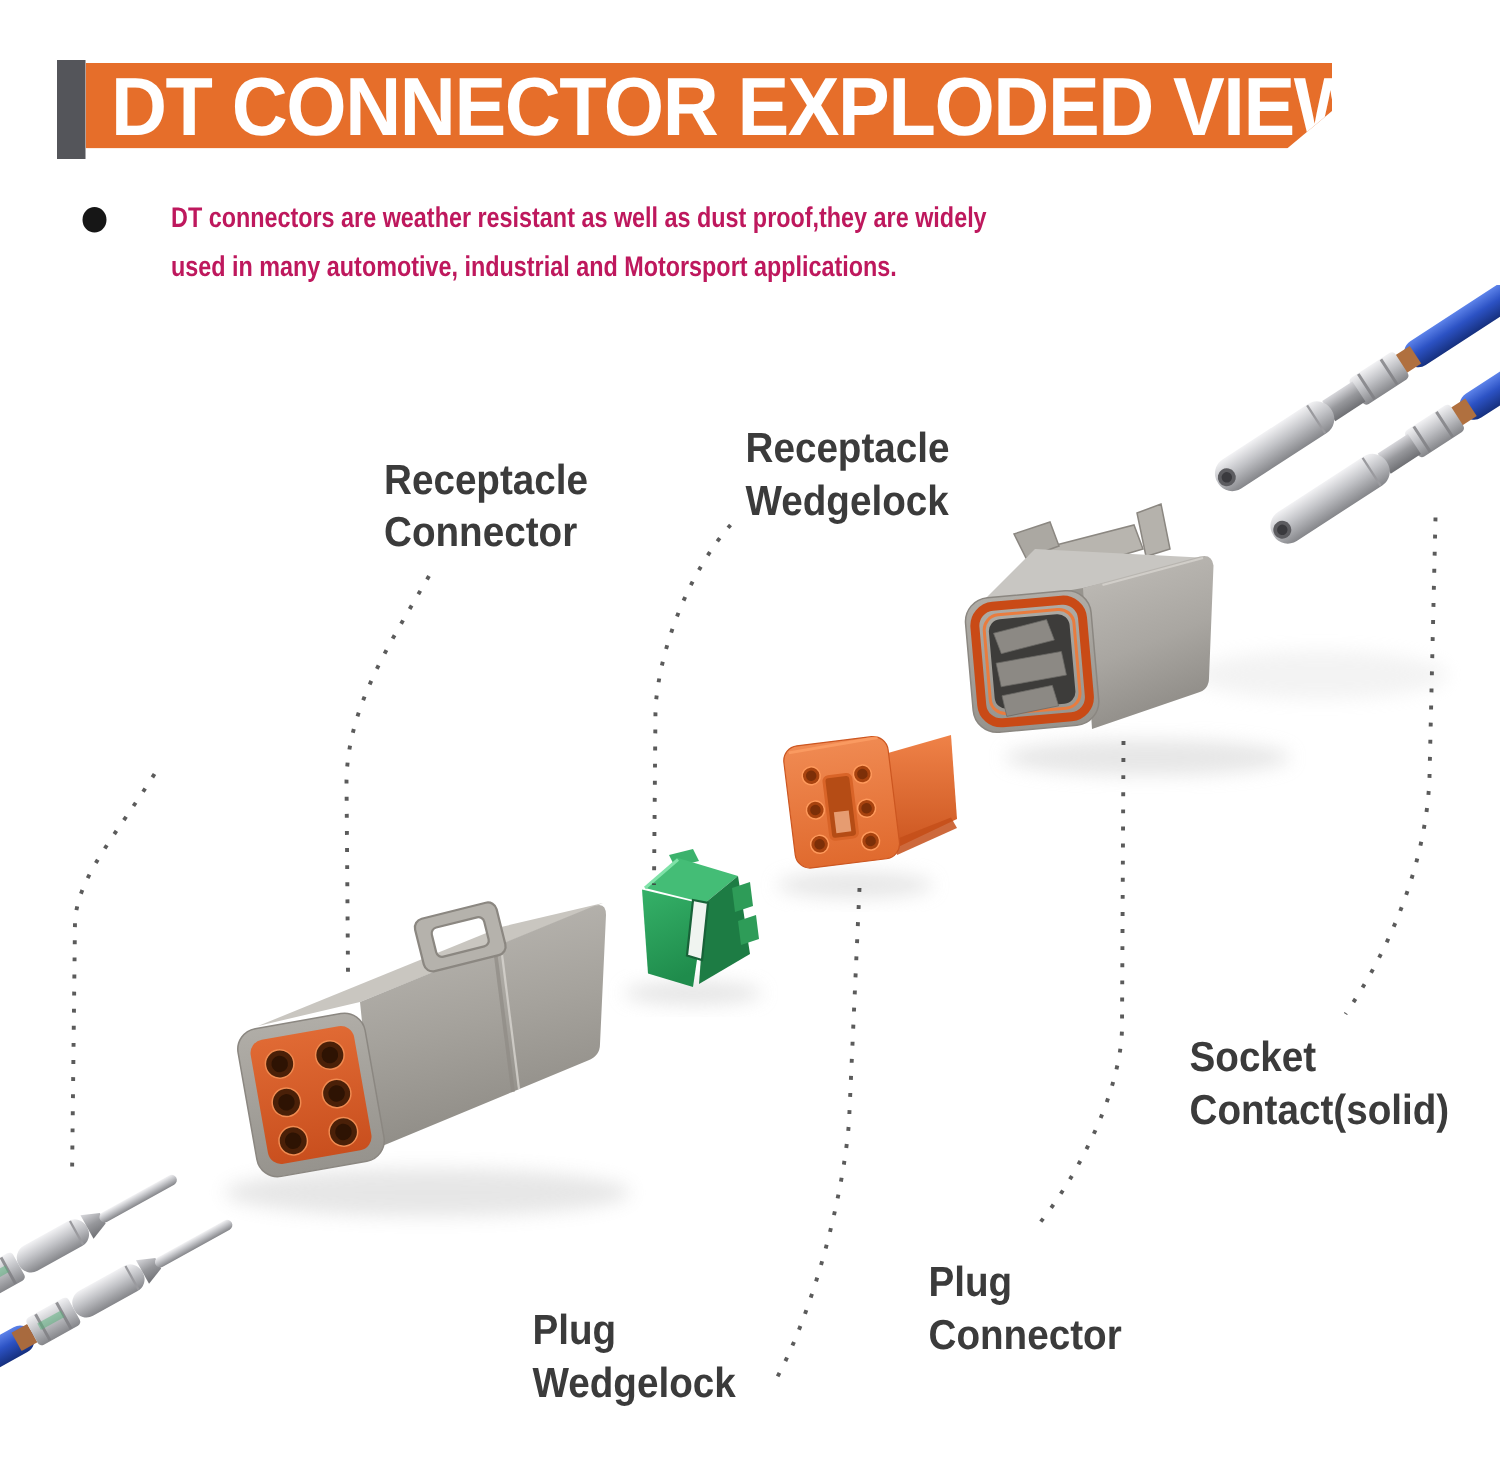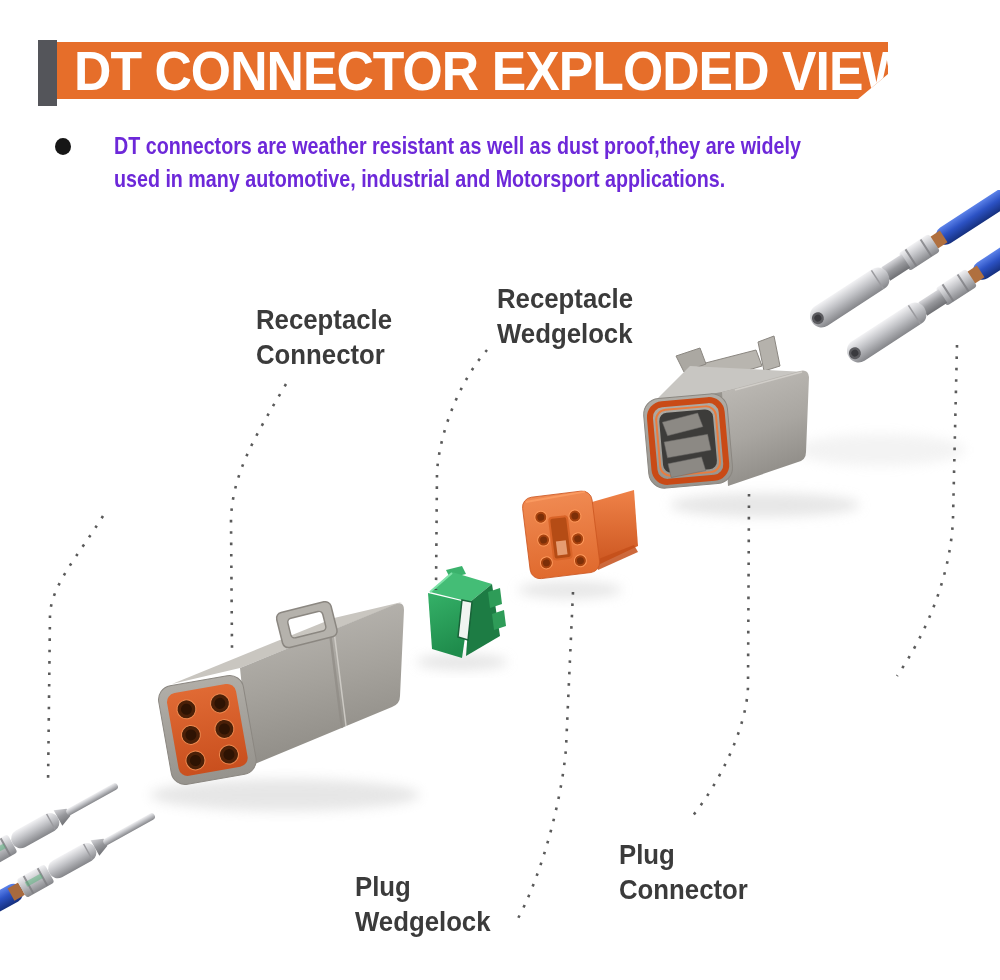--- a/index.html
+++ b/index.html
@@ -9,22 +9,22 @@
   
   .accent-bar{position:absolute;left:38px;top:40px;width:19px;height:66px;background:#54555a;}
   .banner{position:absolute;left:57px;top:42px;width:831px;height:57px;background:#e66e2a;
           clip-path:polygon(0 0,100% 0,100% 56%,96.4% 100%,0 100%);}
   .banner h1{position:absolute;left:17px;top:2px;margin:0;color:#ffffff;
              font-size:55px;line-height:55px;font-weight:bold;letter-spacing:-1px;
              white-space:nowrap;transform:scaleX(0.94);transform-origin:left top;}
 
   
   .bullet{position:absolute;left:55px;top:138px;width:16px;height:17px;border-radius:50%;background:#161616;}
-  .intro{position:absolute;left:114px;top:129px;color:#6d28d9;font-weight:bold;
-         font-size:24px;line-height:33px;}
+  .intro{position:absolute;left:114px;top:129px;color:#be185d;font-weight:bold;
+         font-size:19px;line-height:33px;}
   .intro .line{white-space:nowrap;transform:scaleX(0.82);transform-origin:left center;}
 
   
   .diagram{position:absolute;left:0;top:190px;width:1000px;height:790px;}
   .diagram svg{position:absolute;left:0;top:0;}
 
   .part-label{position:absolute;color:#3b3b3b;font-weight:bold;font-size:28px;line-height:35px;}
   .part-label .line{white-space:nowrap;transform:scaleX(0.92);transform-origin:left top;}
 </style>
 </head>
@@ -247,20 +247,24 @@
     </svg>
 
     <div class="part-label" style="left:256px;top:112px;">
       <div class="line">Receptacle</div>
       <div class="line">Connector</div>
     </div>
     <div class="part-label" style="left:497px;top:91px;">
       <div class="line">Receptacle</div>
       <div class="line">Wedgelock</div>
     </div>
+    <div class="part-label" style="left:793px;top:497px;">
+      <div class="line">Socket</div>
+      <div class="line">Contact(solid)</div>
+    </div>
     <div class="part-label" style="left:355px;top:679px;">
       <div class="line">Plug</div>
       <div class="line">Wedgelock</div>
     </div>
     <div class="part-label" style="left:619px;top:647px;">
       <div class="line">Plug</div>
       <div class="line">Connector</div>
     </div>
   </div>
 

